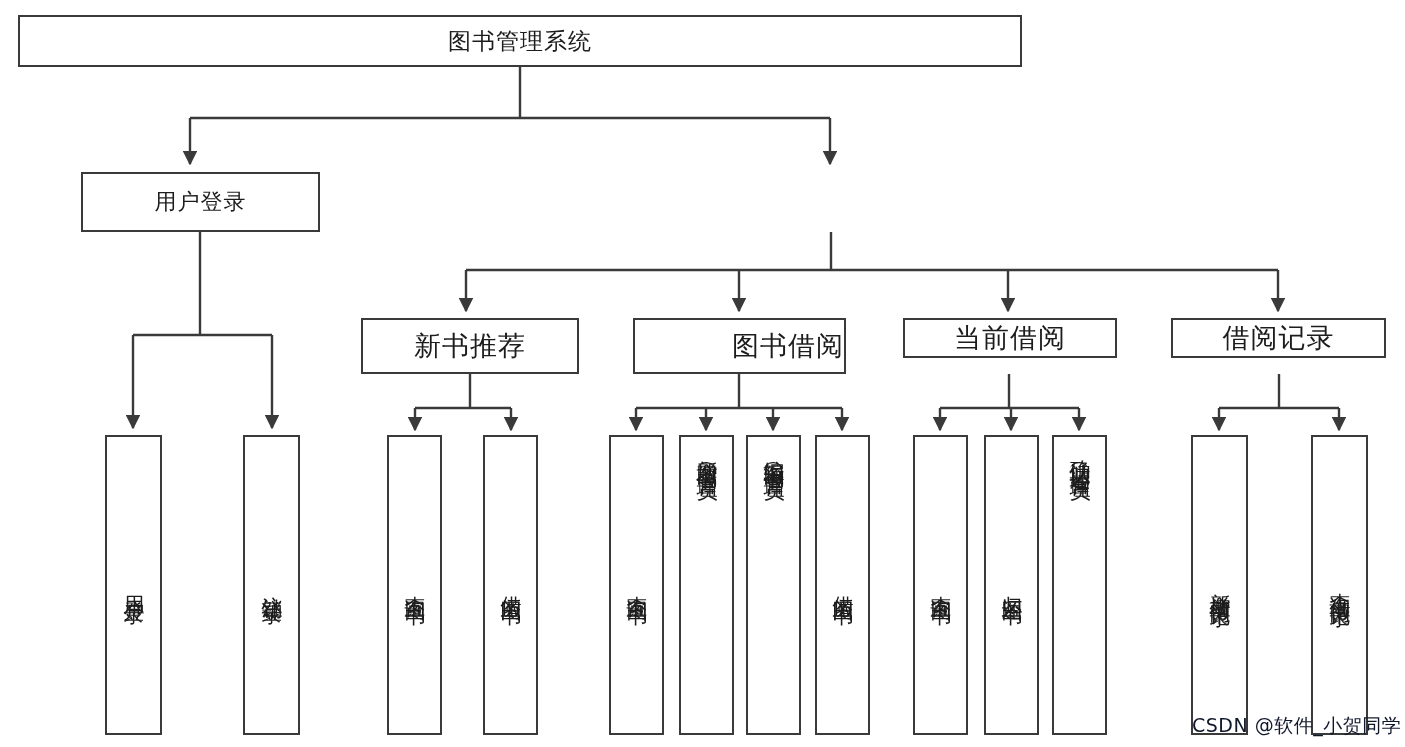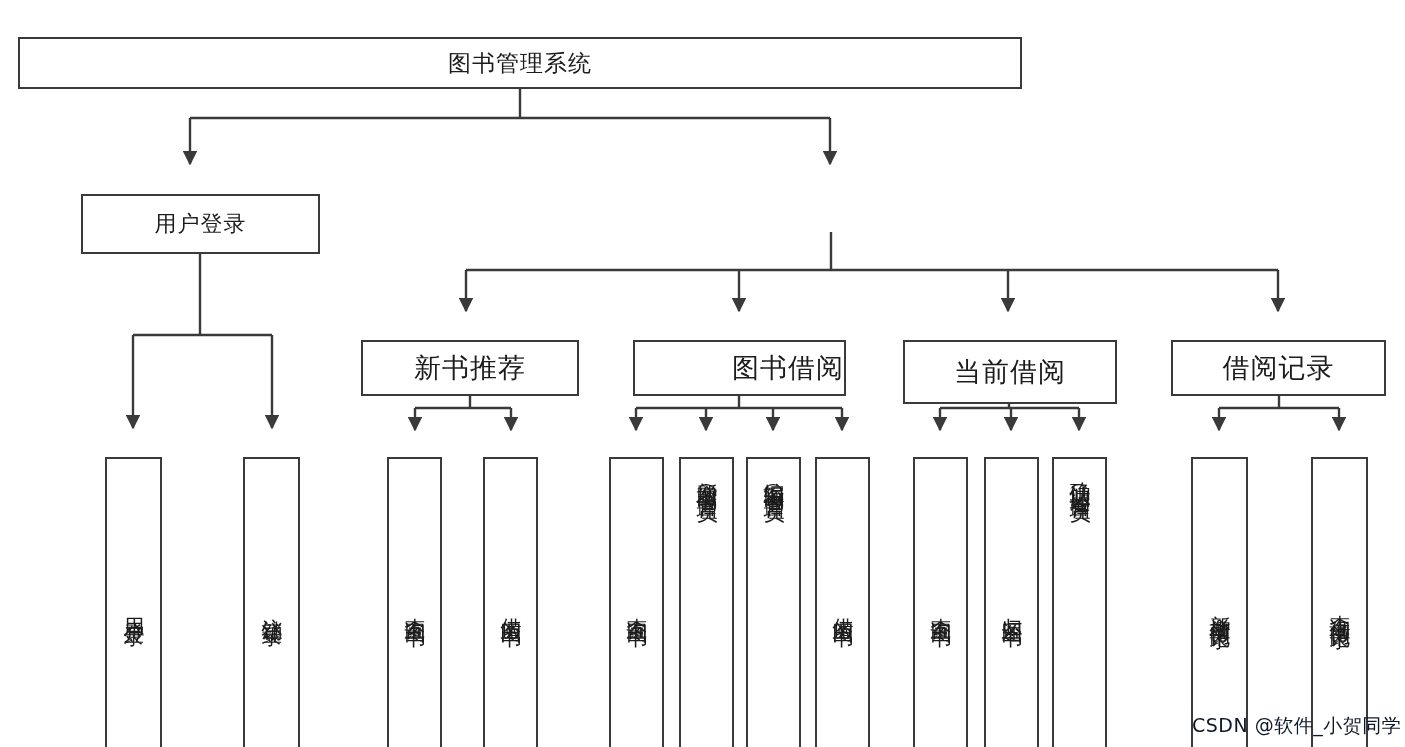--- a/index.html
+++ b/index.html
@@ -19,21 +19,20 @@
   }
   .node {
     position: absolute;
     box-sizing: border-box;
     border: 2px solid #3a3a3a;
     background: #ffffff;
     display: flex;
     align-items: center;
     justify-content: center;
     color: #1c1c1c;
-    margin-top: 22px;
   }
   .node.level-0 {
     font-size: 23px;
   }
   .node.level-1 {
     font-size: 22px;
   }
   .node.level-2 {
     font-size: 27px;
   }
@@ -136,24 +135,24 @@
   <div class="node level-1" style="left: 81px; top: 172px; width: 239px; height: 60px;">
     <span class="hlabel">用户登录</span>
   </div>
 
   <div class="node level-2" style="left: 361px; top: 318px; width: 218px; height: 56px;">
     <span class="hlabel">新书推荐</span>
   </div>
   <div class="node level-2" style="left: 633px; top: 318px; width: 213px; height: 56px; justify-content: flex-end;">
     <span class="hlabel">图书借阅</span>
   </div>
-  <div class="node level-2" style="left: 903px; top: 318px; width: 214px; height: 64px;">
+  <div class="node level-2" style="left: 903px; top: 318px; width: 214px; height: 40px;">
     <span class="hlabel">当前借阅</span>
   </div>
-  <div class="node level-2" style="left: 1171px; top: 318px; width: 215px; height: 56px;">
+  <div class="node level-2" style="left: 1171px; top: 318px; width: 215px; height: 40px;">
     <span class="hlabel">借阅记录</span>
   </div>
 
   <div class="node leaf" style="left: 105px; top: 435px; width: 57px; height: 300px;">
     <span class="vlabel">用户登录</span>
   </div>
   <div class="node leaf" style="left: 243px; top: 435px; width: 57px; height: 300px;">
     <span class="vlabel">注销登录</span>
   </div>
 

